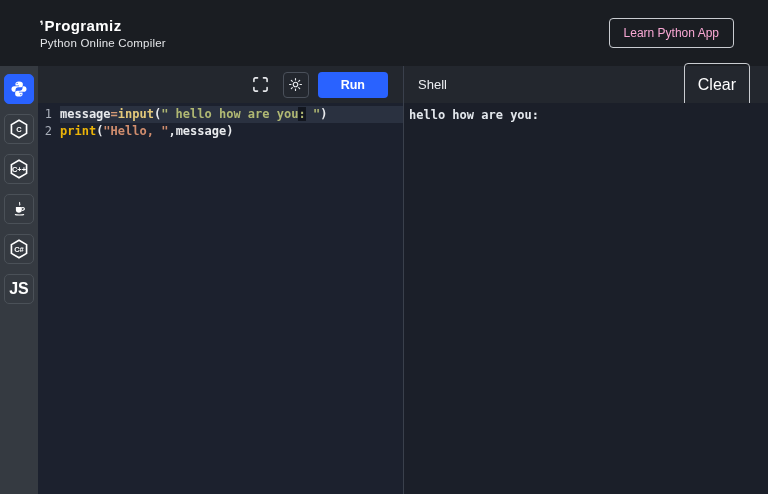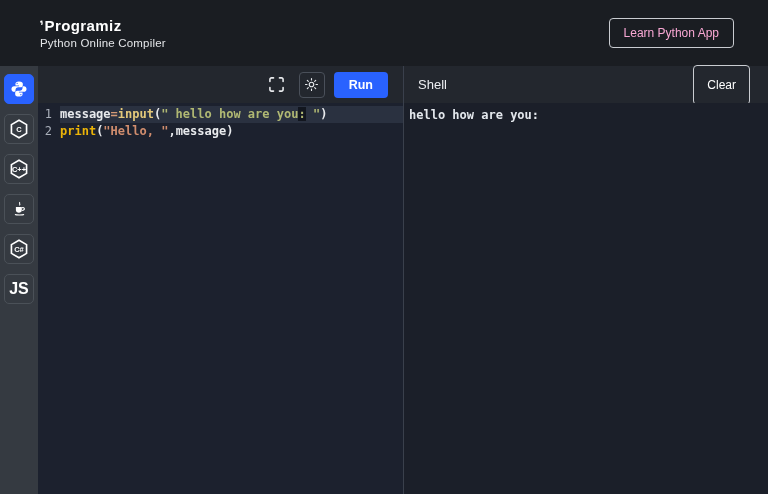--- a/index.html
+++ b/index.html
@@ -55,27 +55,27 @@
     background:#1b2028; color:#eceef1; font-size:13px; cursor:pointer;
   }
   .tb-spacer { flex:1; }
   .icon-btn {
     width:26px; height:26px; display:flex; align-items:center; justify-content:center;
     background:transparent; border:none; cursor:pointer; margin-right:9px; border-radius:4px;
   }
   .icon-btn.boxed { border:1px solid #4a505a; }
   .run-btn {
     background:#2962ff; color:#fff; border:none; border-radius:4px;
-    font-size:12.5px; font-weight:700; padding:6px 15px; margin-right:15px; cursor:pointer;
+    font-size:12.5px; font-weight:700; padding:6px 23px; margin-right:15px; cursor:pointer;
     font-family:"Liberation Sans", sans-serif;
   }
   .shell-title { font-size:13px; color:#eceef1; margin-left:14px; }
   .clear-btn {
     background:transparent; border:1px solid #c9ccd1; border-radius:4px;
-    color:#fff; font-size:12px; padding:12px 13px; margin-right:18px; cursor:pointer;
+    color:#fff; font-size:16px; padding:12px 13px; margin-right:18px; cursor:pointer;
     font-family:"Liberation Sans", sans-serif;
   }
 
   
   .editor { flex:1; background:#1c212e; padding-top:3px; overflow:hidden; cursor:text;
     font-family:"DejaVu Sans Mono", monospace; font-size:12px; line-height:16.5px; }
   .code-line { display:flex; }
   .ln { width:22px; flex:none; text-align:right; padding-right:8px; color:#a9afba; }
   .line-body { flex:1; white-space:pre; font-weight:700; }
   .line-body.active { background:#2a3140; }

